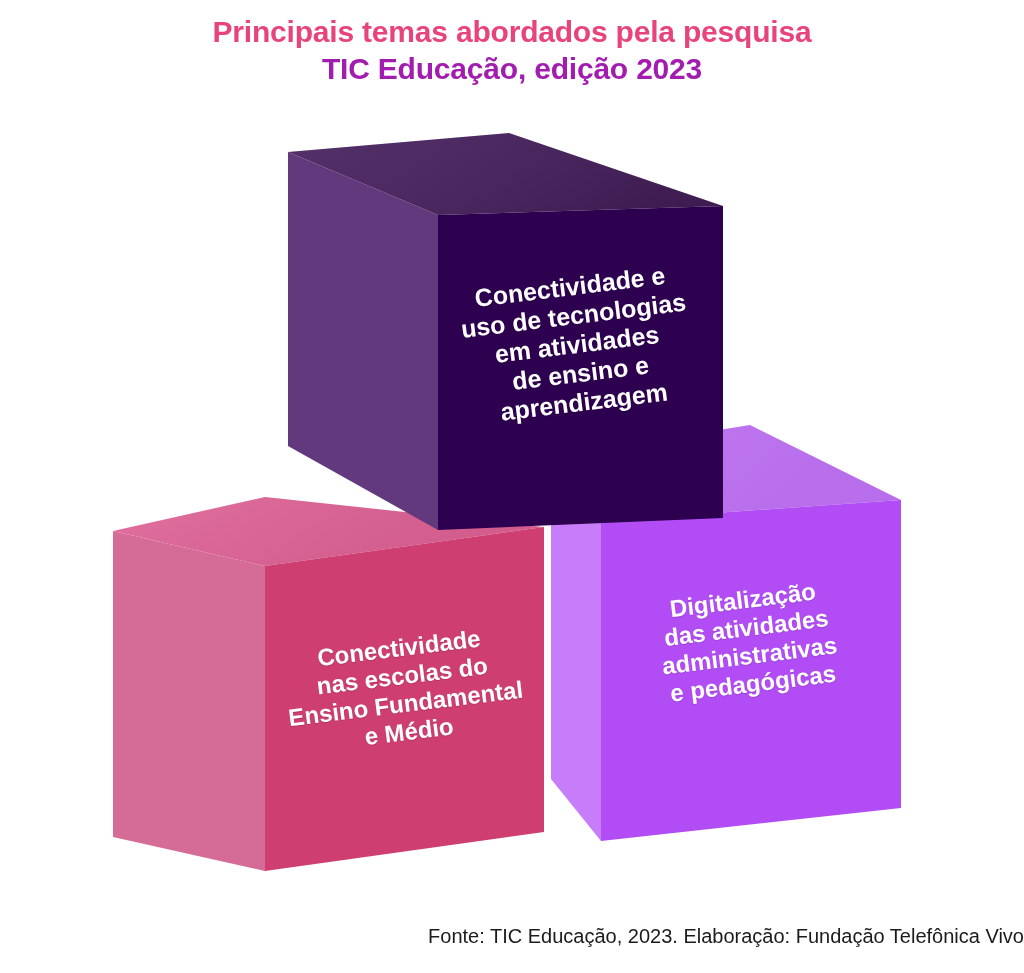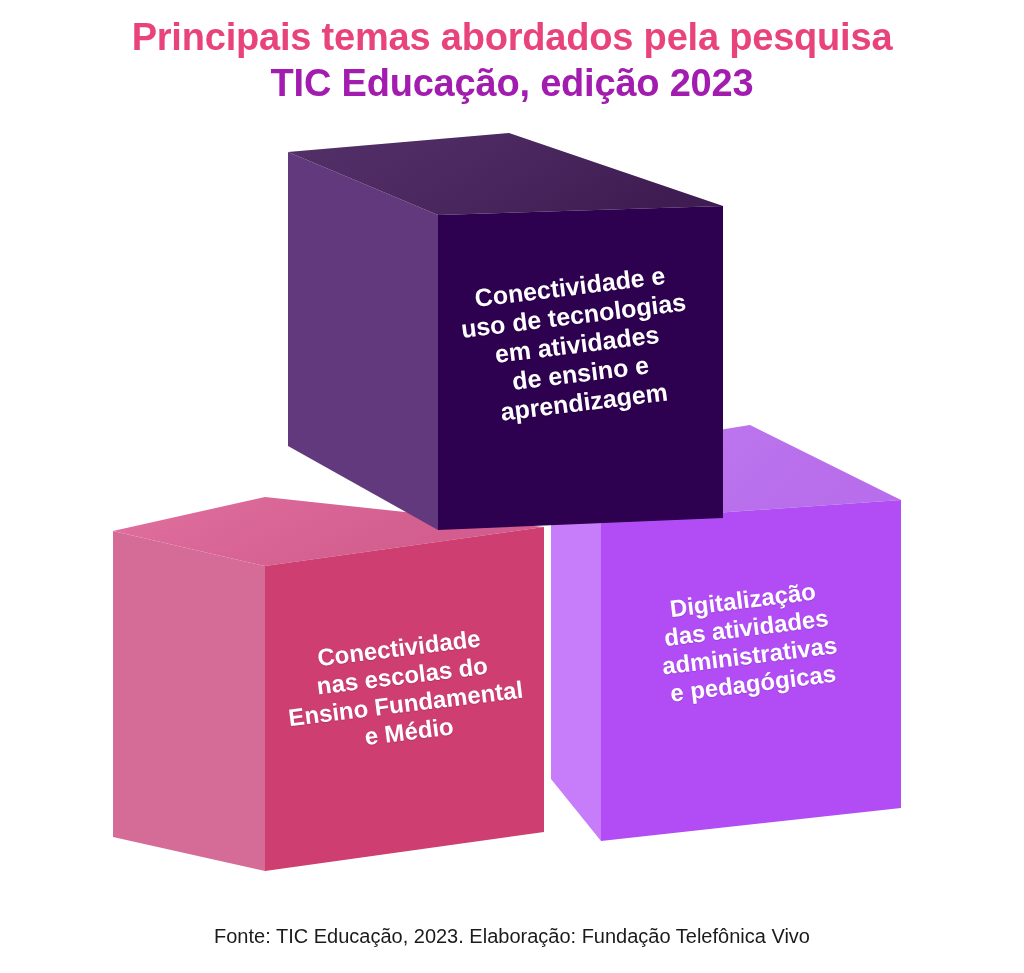--- a/index.html
+++ b/index.html
@@ -27,21 +27,21 @@
     left: 0;
     top: 14px;
     width: 1024px;
     text-align: center;
     line-height: 1.22;
   }
   .title-line {
     display: block;
     font-family: "Liberation Sans", sans-serif;
     font-weight: bold;
-    font-size: 38px;
+    font-size: 30px;
     letter-spacing: -0.2px;
     color: #E8447B;
   }
   
   #cubes {
     position: absolute;
     left: 0;
     top: 0;
     width: 1024px;
     height: 973px;
@@ -83,21 +83,21 @@
     line-height: 1.17;
     transform: rotate(-7deg);
     transform-origin: 50% 50%;
   }
   
   .footer {
     position: absolute;
     left: 0;
     top: 925px;
     width: 1024px;
-    text-align: center;
+    text-align: right;
     font-family: "Liberation Sans", sans-serif;
     font-size: 20px;
     color: #1b1b1b;
   }
 </style>
 </head>
 <body>
 
 <div id="stage">
 

